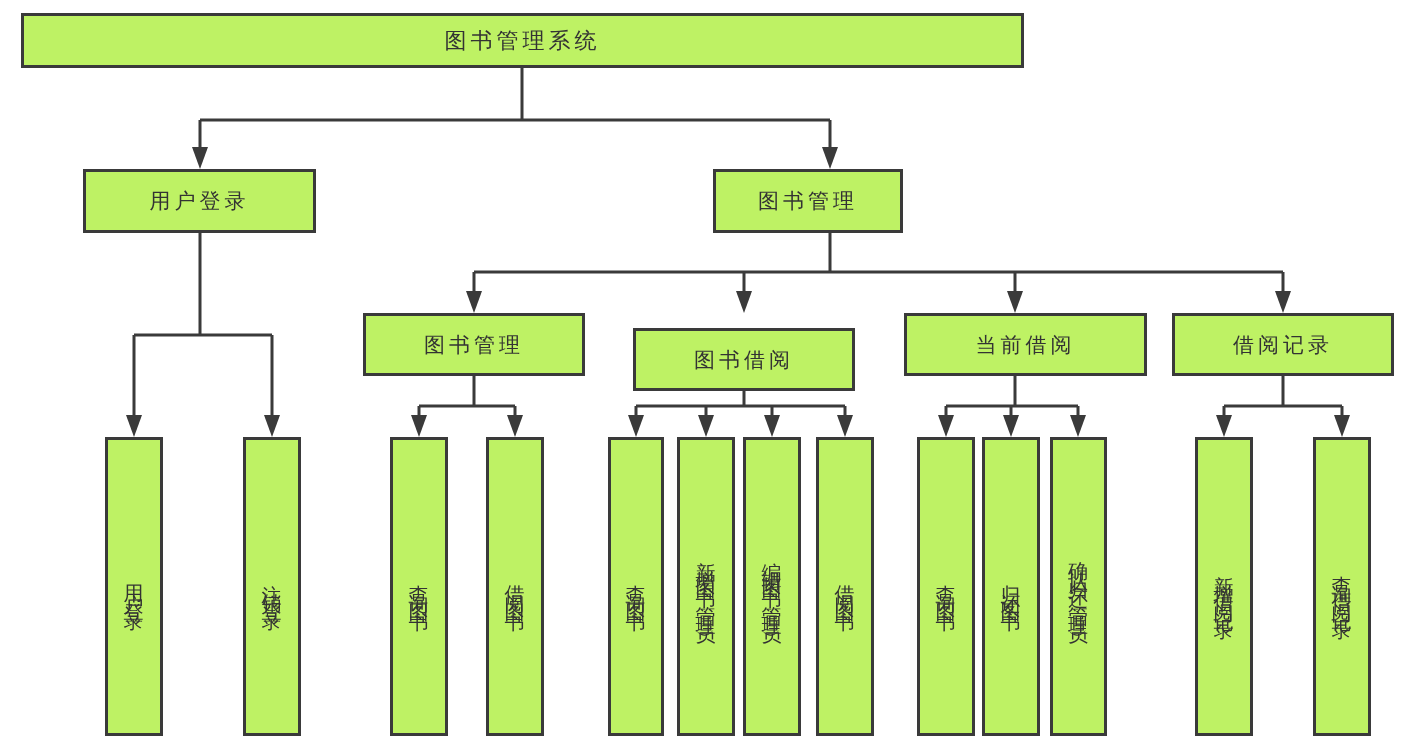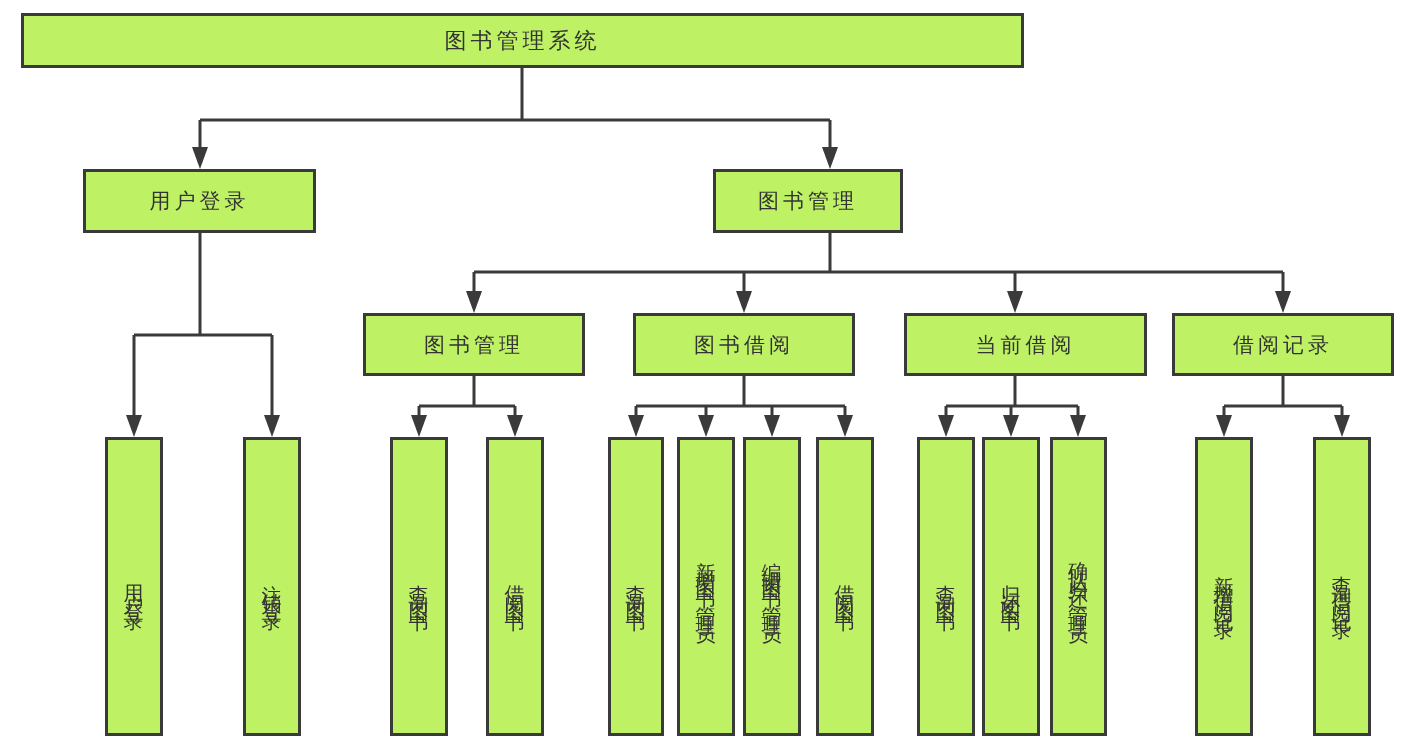--- a/index.html
+++ b/index.html
@@ -76,21 +76,21 @@
   <div class="node hbox" style="left:83px;top:169px;width:233px;height:64px;">
     <span class="lbl">用户登录</span>
   </div>
   <div class="node hbox" style="left:713px;top:169px;width:190px;height:64px;">
     <span class="lbl">图书管理</span>
   </div>
 
   <div class="node hbox" style="left:363px;top:313px;width:222px;height:63px;">
     <span class="lbl">图书管理</span>
   </div>
-  <div class="node hbox" style="left:633px;top:313px;width:222px;height:63px;">
+  <div class="node hbox" style="left:633px;top:328px;width:222px;height:63px;">
     <span class="lbl">图书借阅</span>
   </div>
   <div class="node hbox" style="left:904px;top:313px;width:243px;height:63px;">
     <span class="lbl">当前借阅</span>
   </div>
   <div class="node hbox" style="left:1172px;top:313px;width:222px;height:63px;">
     <span class="lbl">借阅记录</span>
   </div>
 
   <div class="node vbox" style="left:105px;top:437px;width:58px;height:299px;">

